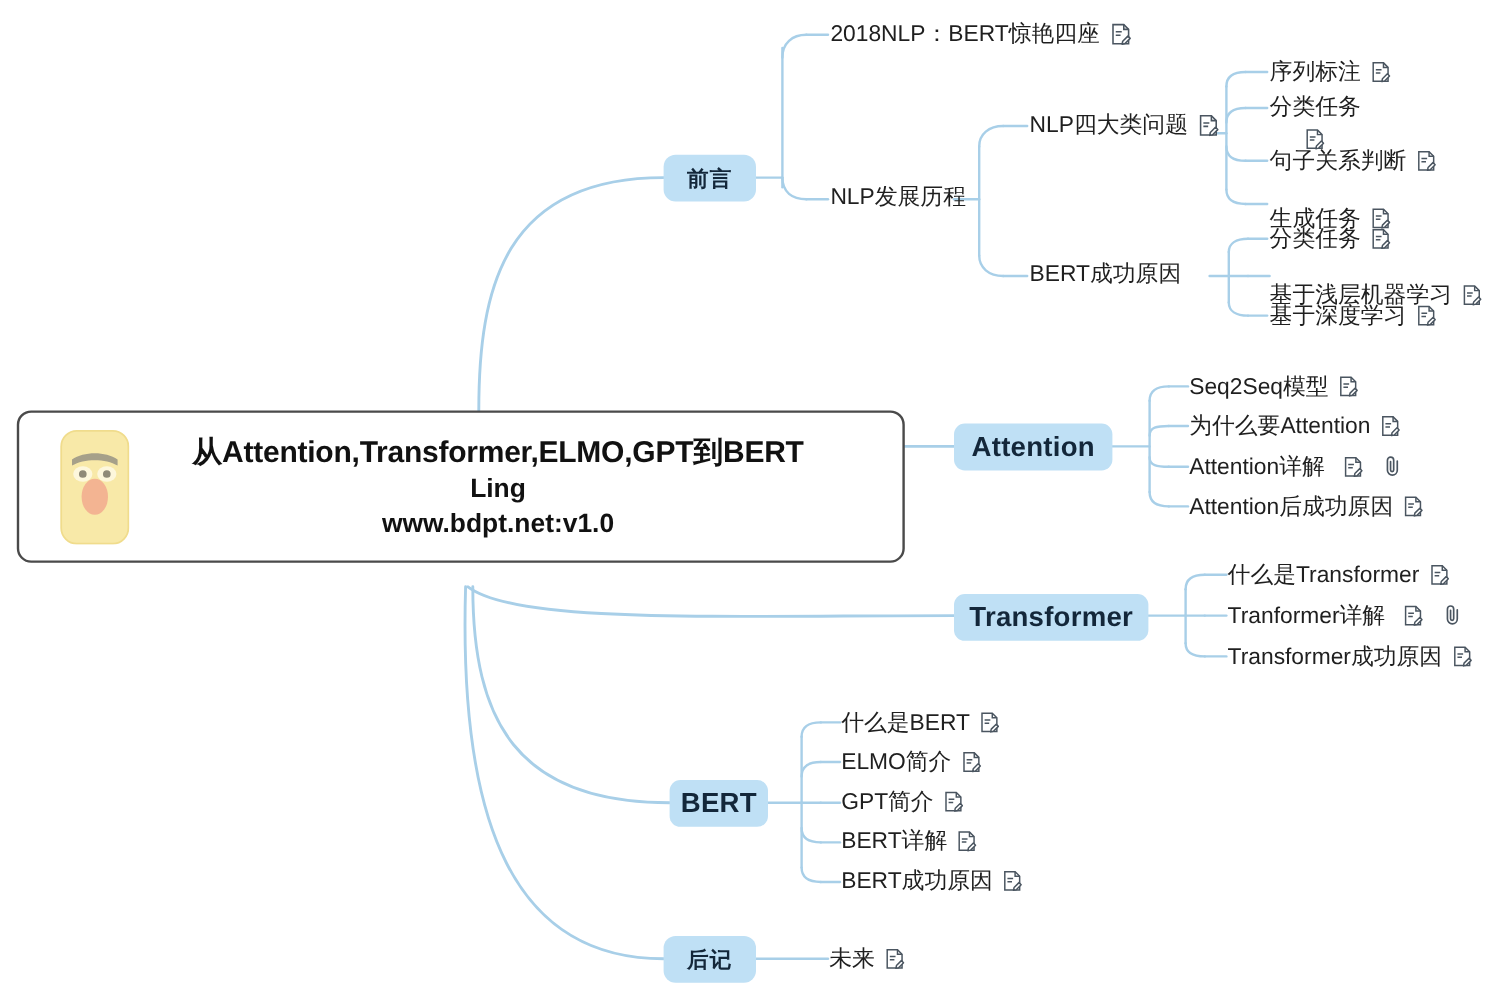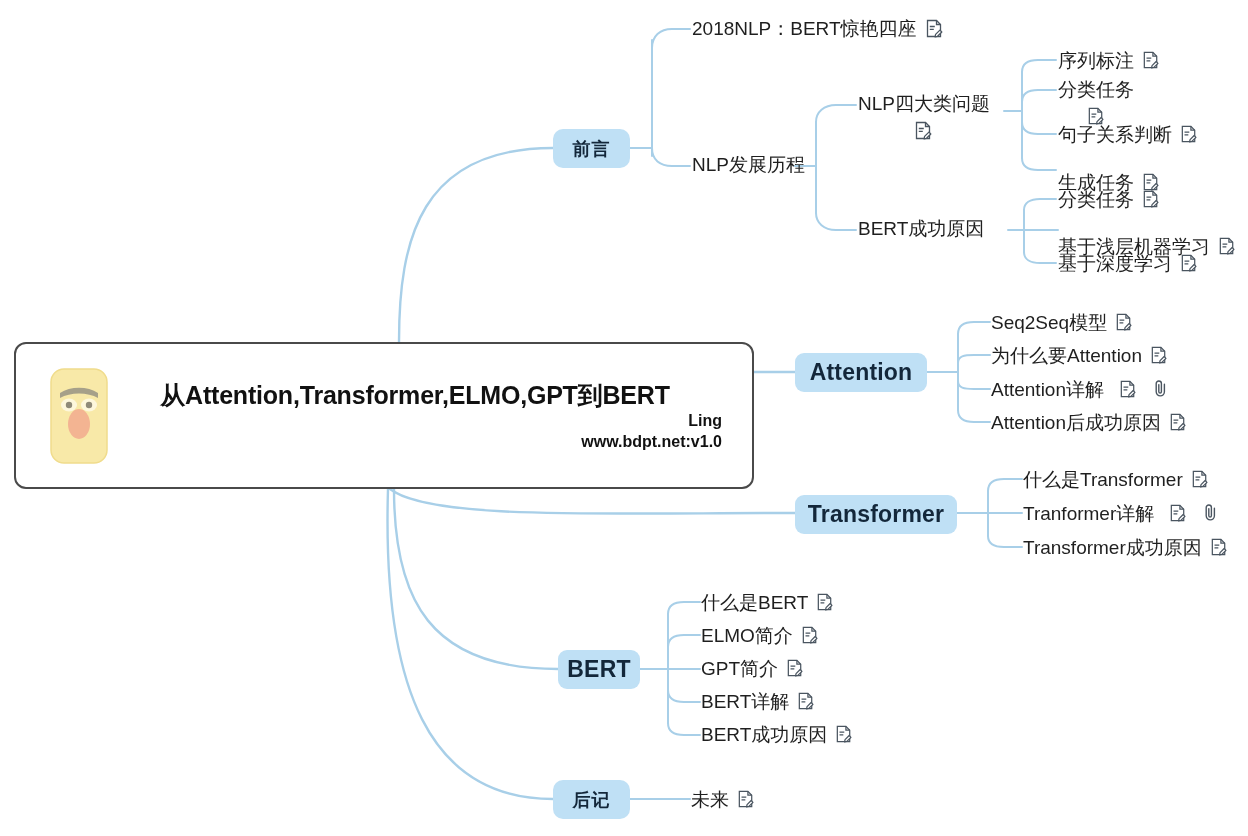--- a/index.html
+++ b/index.html
@@ -27,21 +27,21 @@
     height: 836px;
     pointer-events: none;
   }
 
   
   .root-node {
     position: absolute;
     left: 14px;
     top: 342px;
     width: 740px;
-    height: 147px;
+    height: 127px;
     box-sizing: border-box;
     background: #ffffff;
     border: 2px solid #4a4a4a;
     border-radius: 12px;
     display: flex;
     align-items: center;
     z-index: 5;
   }
   .root-icon {
     width: 58px;
@@ -56,22 +56,21 @@
     color: #111111;
     font-weight: bold;
     line-height: 1.28;
   }
   .root-title {
     font-size: 25px;
     letter-spacing: -0.2px;
     white-space: nowrap;
   }
   .root-sub {
-    font-size: 16px;
-    text-align: right;
+    font-size: 22px;
   }
 
   
   .pill {
     position: absolute;
     background: #bfe0f5;
     border-radius: 9px;
     color: #13273a;
     font-weight: bold;
     display: flex;
@@ -246,21 +245,21 @@
           </g>
           <path d="M11.6 16.4l4.3-4.3 1.9 1.9-4.3 4.3-2.4.5z" fill="#ffffff" stroke="#4a5560" stroke-width="1.3" stroke-linejoin="round"></path>
         </svg>
     </span>
   </div>
 
   <div class="node" style="left:692px; top:155px;">
     <span class="label cjk">NLP发展历程</span>
   </div>
 
-  <div class="node" style="left:858px; top:94px;flex-direction:column;">
+  <div class="node" style="left:858px; top:94px;">
     <span class="label cjk">NLP四大类问题</span>
     <span class="ic">
       <svg width="21" height="21" viewBox="0 0 21 21">
           <g fill="none" stroke="#4a5560" stroke-width="1.3">
             <path d="M3.5 2.5h9l4 4v12h-13z" fill="#ffffff"></path>
             <path d="M12.5 2.5v4h4"></path>
             <path d="M5.8 8.5h5M5.8 11.3h4"></path>
           </g>
           <path d="M11.6 16.4l4.3-4.3 1.9 1.9-4.3 4.3-2.4.5z" fill="#ffffff" stroke="#4a5560" stroke-width="1.3" stroke-linejoin="round"></path>
         </svg>

